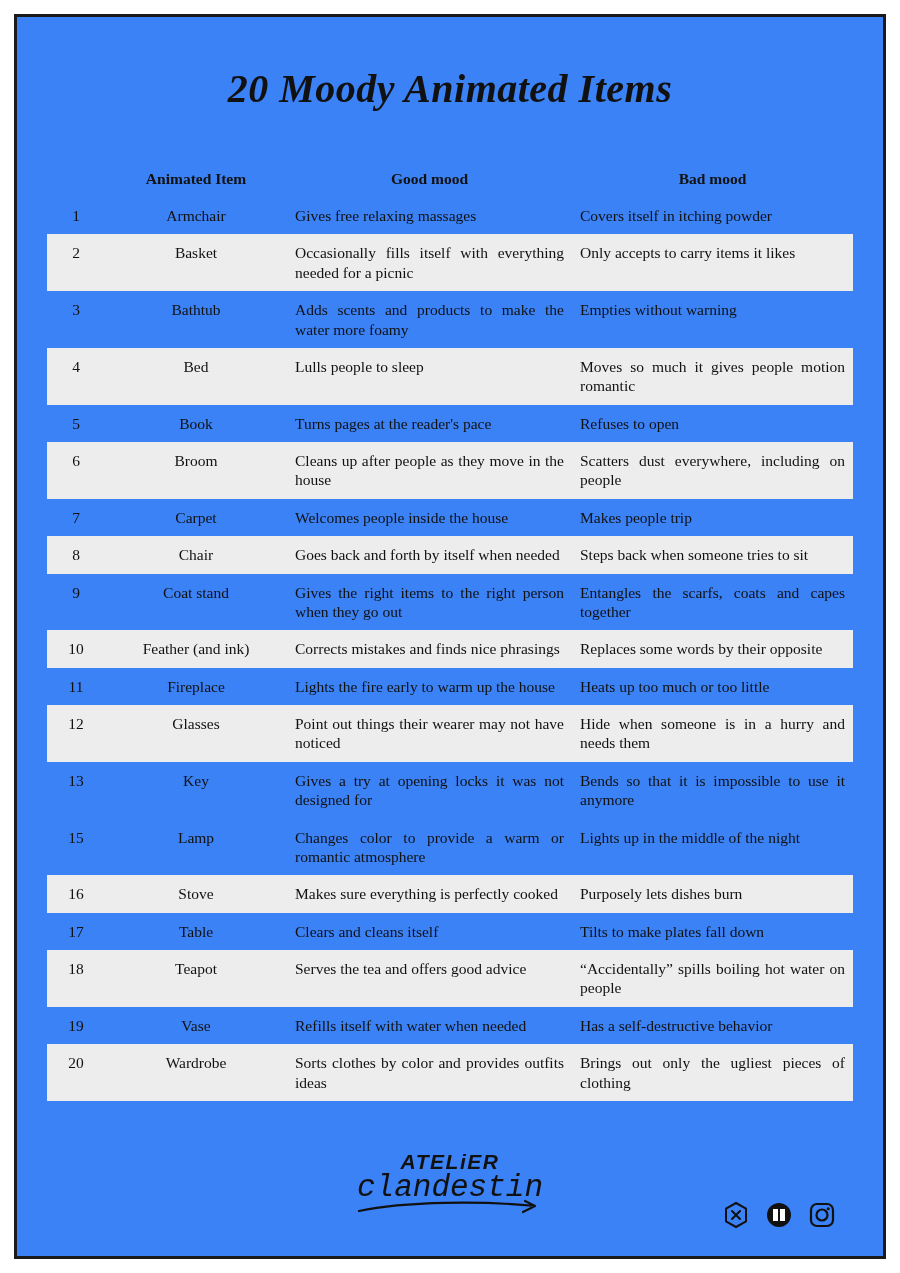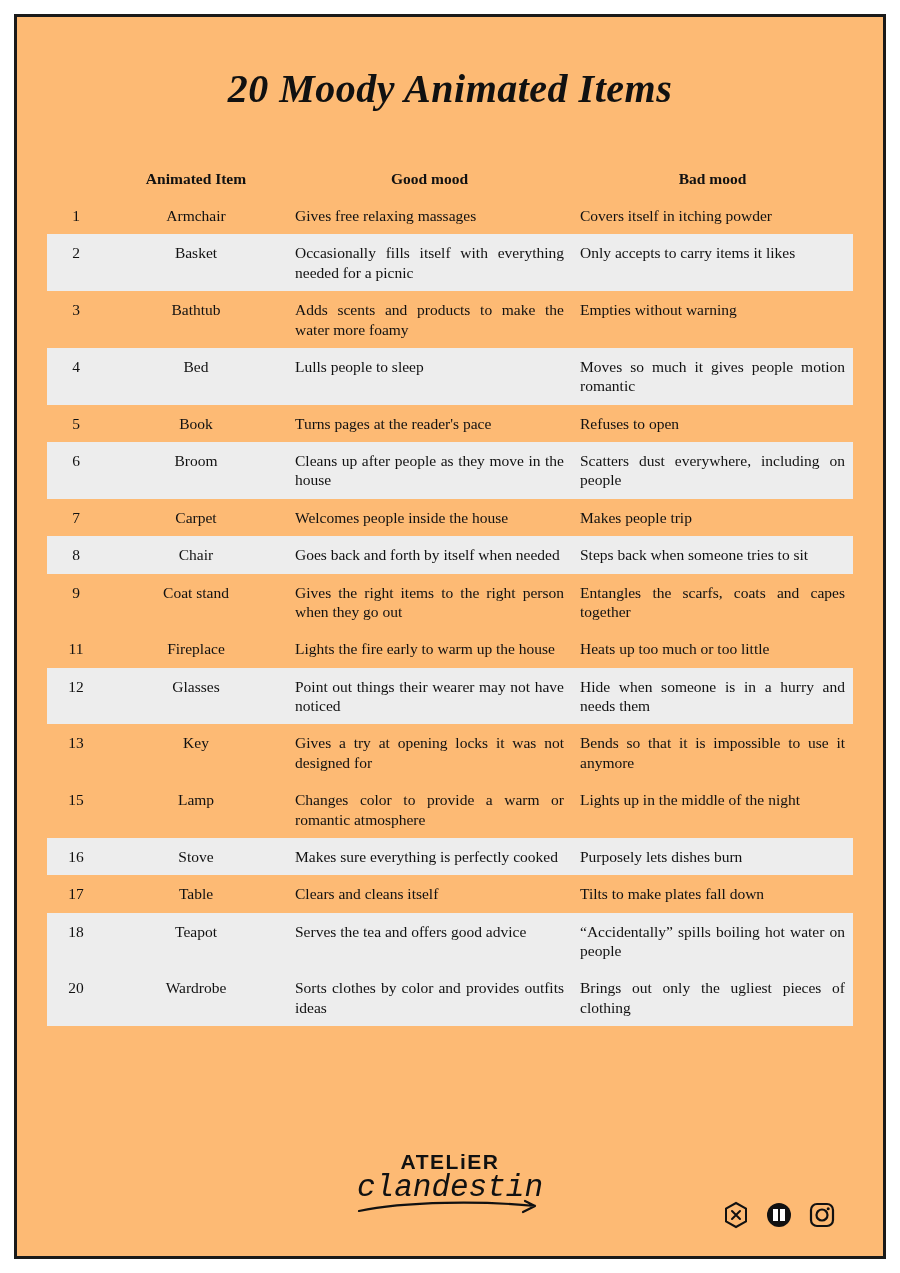--- a/index.html
+++ b/index.html
@@ -21,21 +21,21 @@
     box-sizing: border-box;
     padding: 14px;
     background: #ffffff;
   }
   .frame {
     position: relative;
     width: 100%;
     height: 100%;
     box-sizing: border-box;
     border: 3px solid #1a1a1a;
-    background: #fdba74;
+    background: #3b82f6;
     padding: 22px 28px 16px 28px;
   }
   .title {
     text-align: center;
     font-family: "Liberation Serif", serif;
     font-weight: bold;
     font-style: italic;
     font-size: 40px;
     letter-spacing: 0.5px;
     margin: 26px 0 0 0;
@@ -98,20 +98,21 @@
     top: 4px;
     text-align: center;
     width: 260px;
   }
   .logo-line1 {
     font-family: "Liberation Sans", sans-serif;
     font-weight: bold;
     font-size: 21px;
     letter-spacing: 1.5px;
     color: #111;
+    font-style: italic;
   }
   .logo-line2 {
     font-family: Liberation Mono, monospace;
     font-style: italic;
     font-size: 31px;
     margin-top: -4px;
     color: #111;
   }
   .logo-swoosh {
     display: block;
@@ -204,20 +205,26 @@
           <td class="item">Chair</td>
           <td>Goes back and forth by itself when needed</td>
           <td>Steps back when someone tries to sit</td>
         </tr>
         <tr>
           <td class="num">9</td>
           <td class="item">Coat stand</td>
           <td>Gives the right items to the right person when they go out</td>
           <td>Entangles the scarfs, coats and capes together</td>
         </tr>
+        <tr class="alt">
+          <td class="num">10</td>
+          <td class="item">Feather (and ink)</td>
+          <td>Corrects mistakes and finds nice phrasings</td>
+          <td>Replaces some words by their opposite</td>
+        </tr>
         <tr>
           <td class="num">11</td>
           <td class="item">Fireplace</td>
           <td>Lights the fire early to warm up the house</td>
           <td>Heats up too much or too little</td>
         </tr>
         <tr class="alt">
           <td class="num">12</td>
           <td class="item">Glasses</td>
           <td>Point out things their wearer may not have noticed</td>
@@ -245,20 +252,26 @@
           <td class="num">17</td>
           <td class="item">Table</td>
           <td>Clears and cleans itself</td>
           <td>Tilts to make plates fall down</td>
         </tr>
         <tr class="alt">
           <td class="num">18</td>
           <td class="item">Teapot</td>
           <td>Serves the tea and offers good advice</td>
           <td>“Accidentally” spills boiling hot water on people</td>
+        </tr>
+        <tr>
+          <td class="num">19</td>
+          <td class="item">Vase</td>
+          <td>Refills itself with water when needed</td>
+          <td>Has a self-destructive behavior</td>
         </tr>
         <tr class="alt">
           <td class="num">20</td>
           <td class="item">Wardrobe</td>
           <td>Sorts clothes by color and provides outfits ideas</td>
           <td>Brings out only the ugliest pieces of clothing</td>
         </tr>
       </tbody>
     </table>
 

